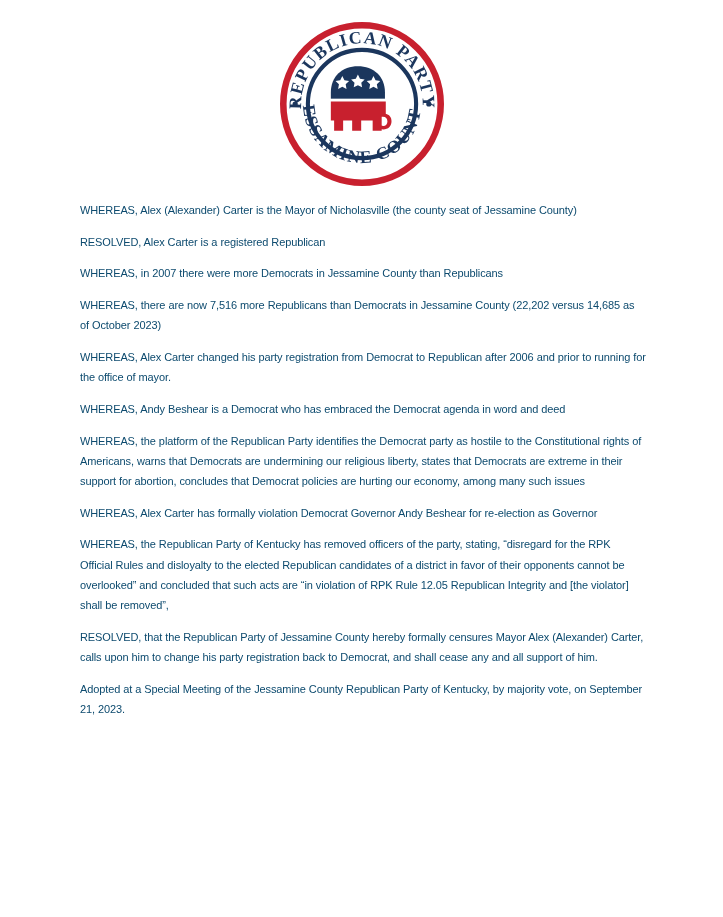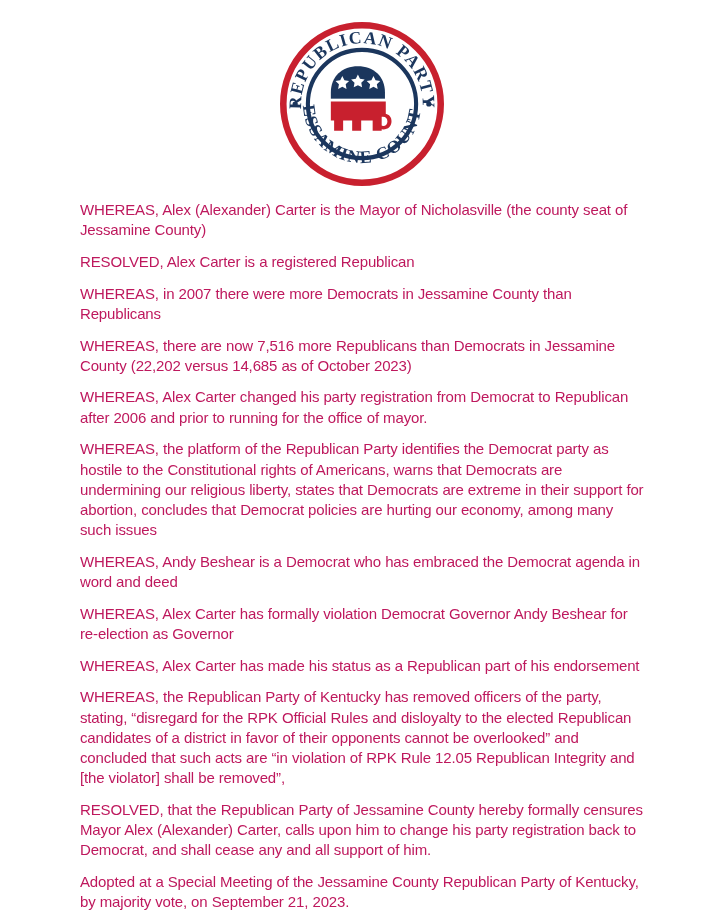--- a/index.html
+++ b/index.html
@@ -38,23 +38,23 @@
   }
 
   
   .body-text {
     position: absolute;
     left: 80px;
     top: 200px;
     width: 566px;
   }
   .para {
-    font-size: 15px;
+    font-size: 11px;
     line-height: 20.2px;
-    color: #be185d;
+    color: #0c4a6e;
     margin: 0 0 11.5px 0;
     text-align: left;
     letter-spacing: -0.01em;
     word-spacing: 0.01em;
   }
   .para:last-child {
     margin-bottom: 0;
   }
 </style>
 </head>
@@ -136,22 +136,21 @@
       </g>
     </svg>
   </div>
 
   <div class="body-text">
     <p class="para">WHEREAS, Alex (Alexander) Carter is the Mayor of Nicholasville (the county seat of Jessamine County)</p>
     <p class="para">RESOLVED, Alex Carter is a registered Republican</p>
     <p class="para">WHEREAS, in 2007 there were more Democrats in Jessamine County than Republicans</p>
     <p class="para">WHEREAS, there are now 7,516 more Republicans than Democrats in Jessamine County (22,202 versus 14,685 as of October 2023)</p>
     <p class="para">WHEREAS, Alex Carter changed his party registration from Democrat to Republican after 2006 and prior to running for the office of mayor.</p>
+    <p class="para">WHEREAS, Andy Beshear is a Democrat who has embraced the Democrat agenda in word and deed</p>
     <p class="para">WHEREAS, the platform of the Republican Party identifies the Democrat party as hostile to the Constitutional rights of Americans, warns that Democrats are undermining our religious liberty, states that Democrats are extreme in their support for abortion, concludes that Democrat policies are hurting our economy, among many such issues</p>
-    <p class="para">WHEREAS, Andy Beshear is a Democrat who has embraced the Democrat agenda in word and deed</p>
     <p class="para">WHEREAS, Alex Carter has formally violation Democrat Governor Andy Beshear for re-election as Governor</p>
-    <p class="para">WHEREAS, Alex Carter has made his status as a Republican part of his endorsement</p>
     <p class="para">WHEREAS, the Republican Party of Kentucky has removed officers of the party, stating, “disregard for the RPK Official Rules and disloyalty to the elected Republican candidates of a district in favor of their opponents cannot be overlooked” and concluded that such acts are “in violation of RPK Rule 12.05 Republican Integrity and [the violator] shall be removed”,</p>
     <p class="para">RESOLVED, that the Republican Party of Jessamine County hereby formally censures Mayor Alex (Alexander) Carter, calls upon him to change his party registration back to Democrat, and shall cease any and all support of him.</p>
     <p class="para">Adopted at a Special Meeting of the Jessamine County Republican Party of Kentucky, by majority vote, on September 21, 2023.</p>
   </div>
 
 </div>
 
 </body></html>

